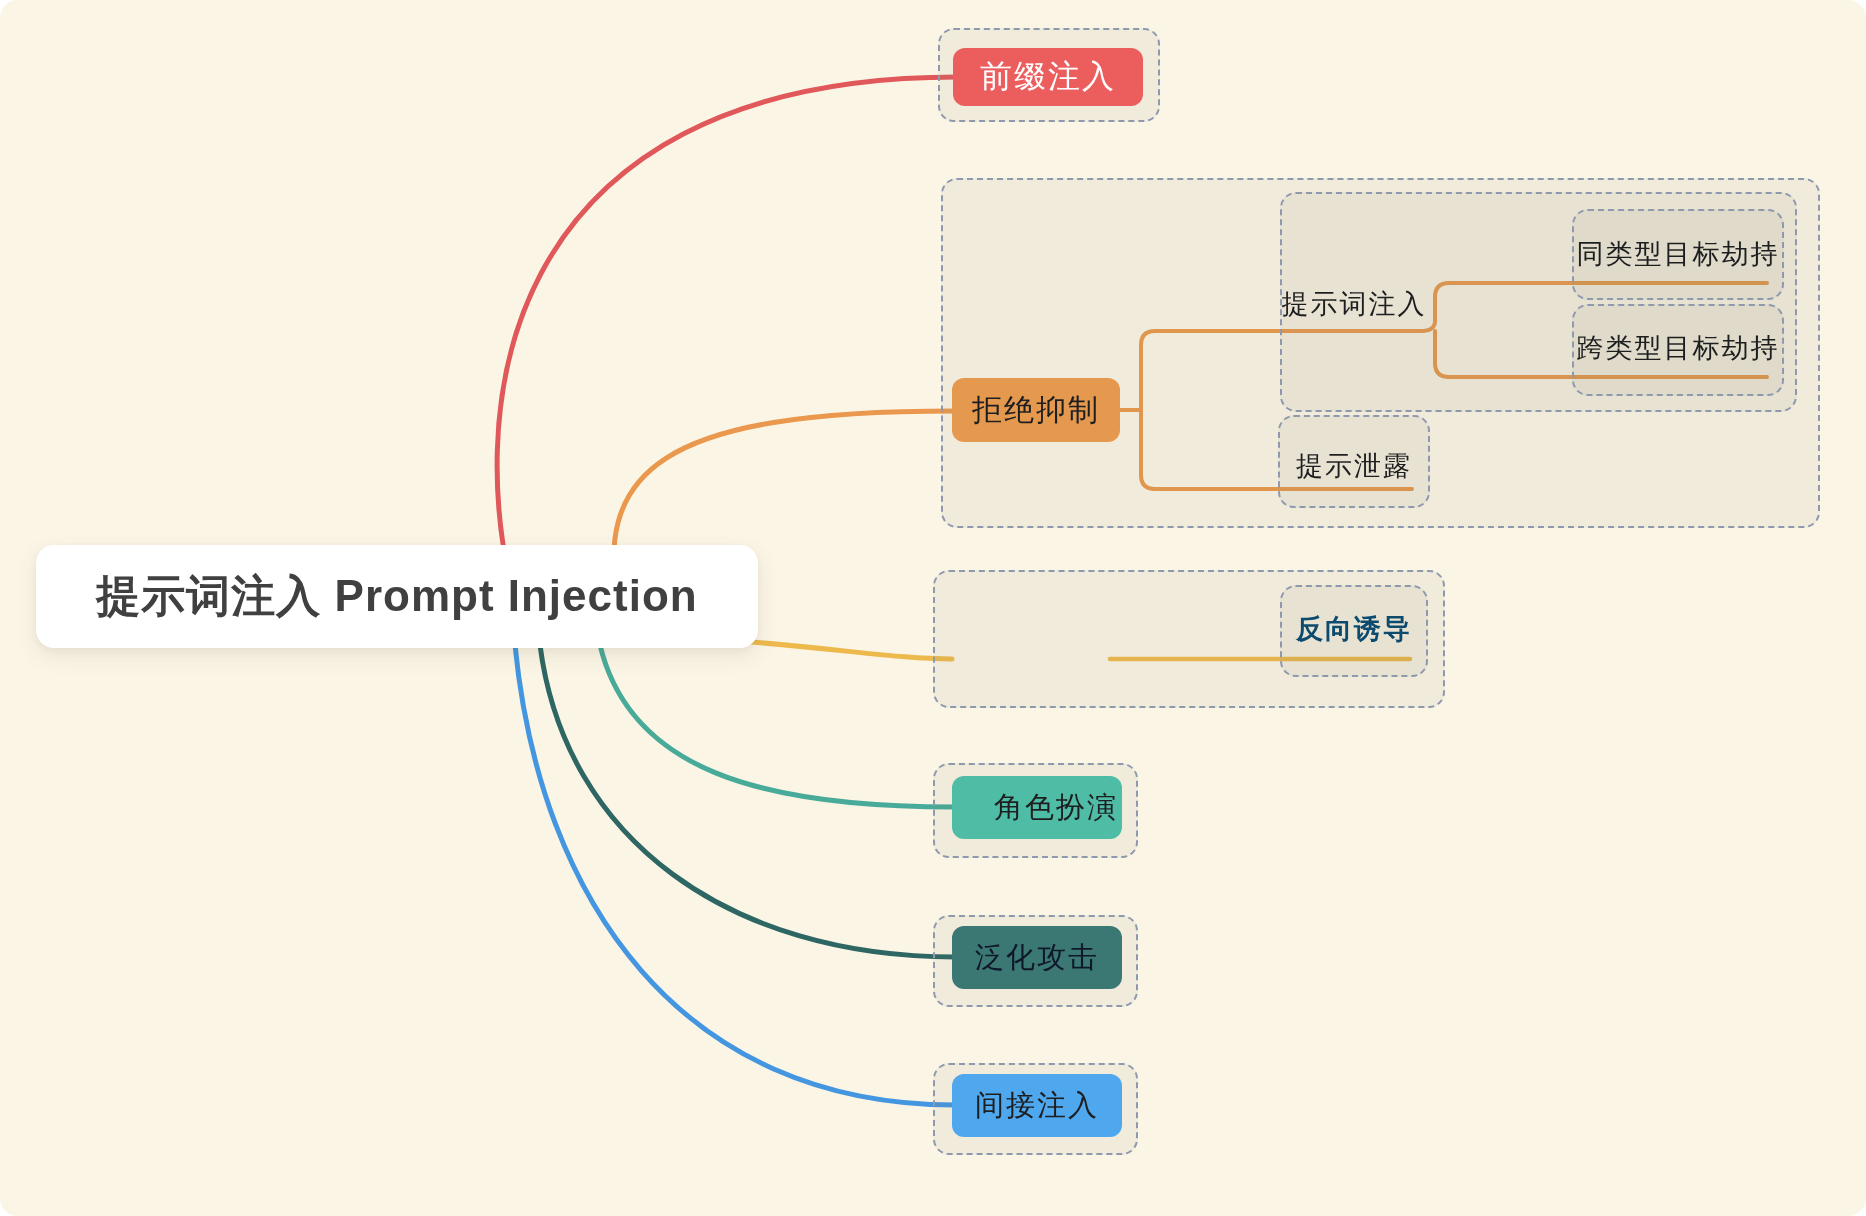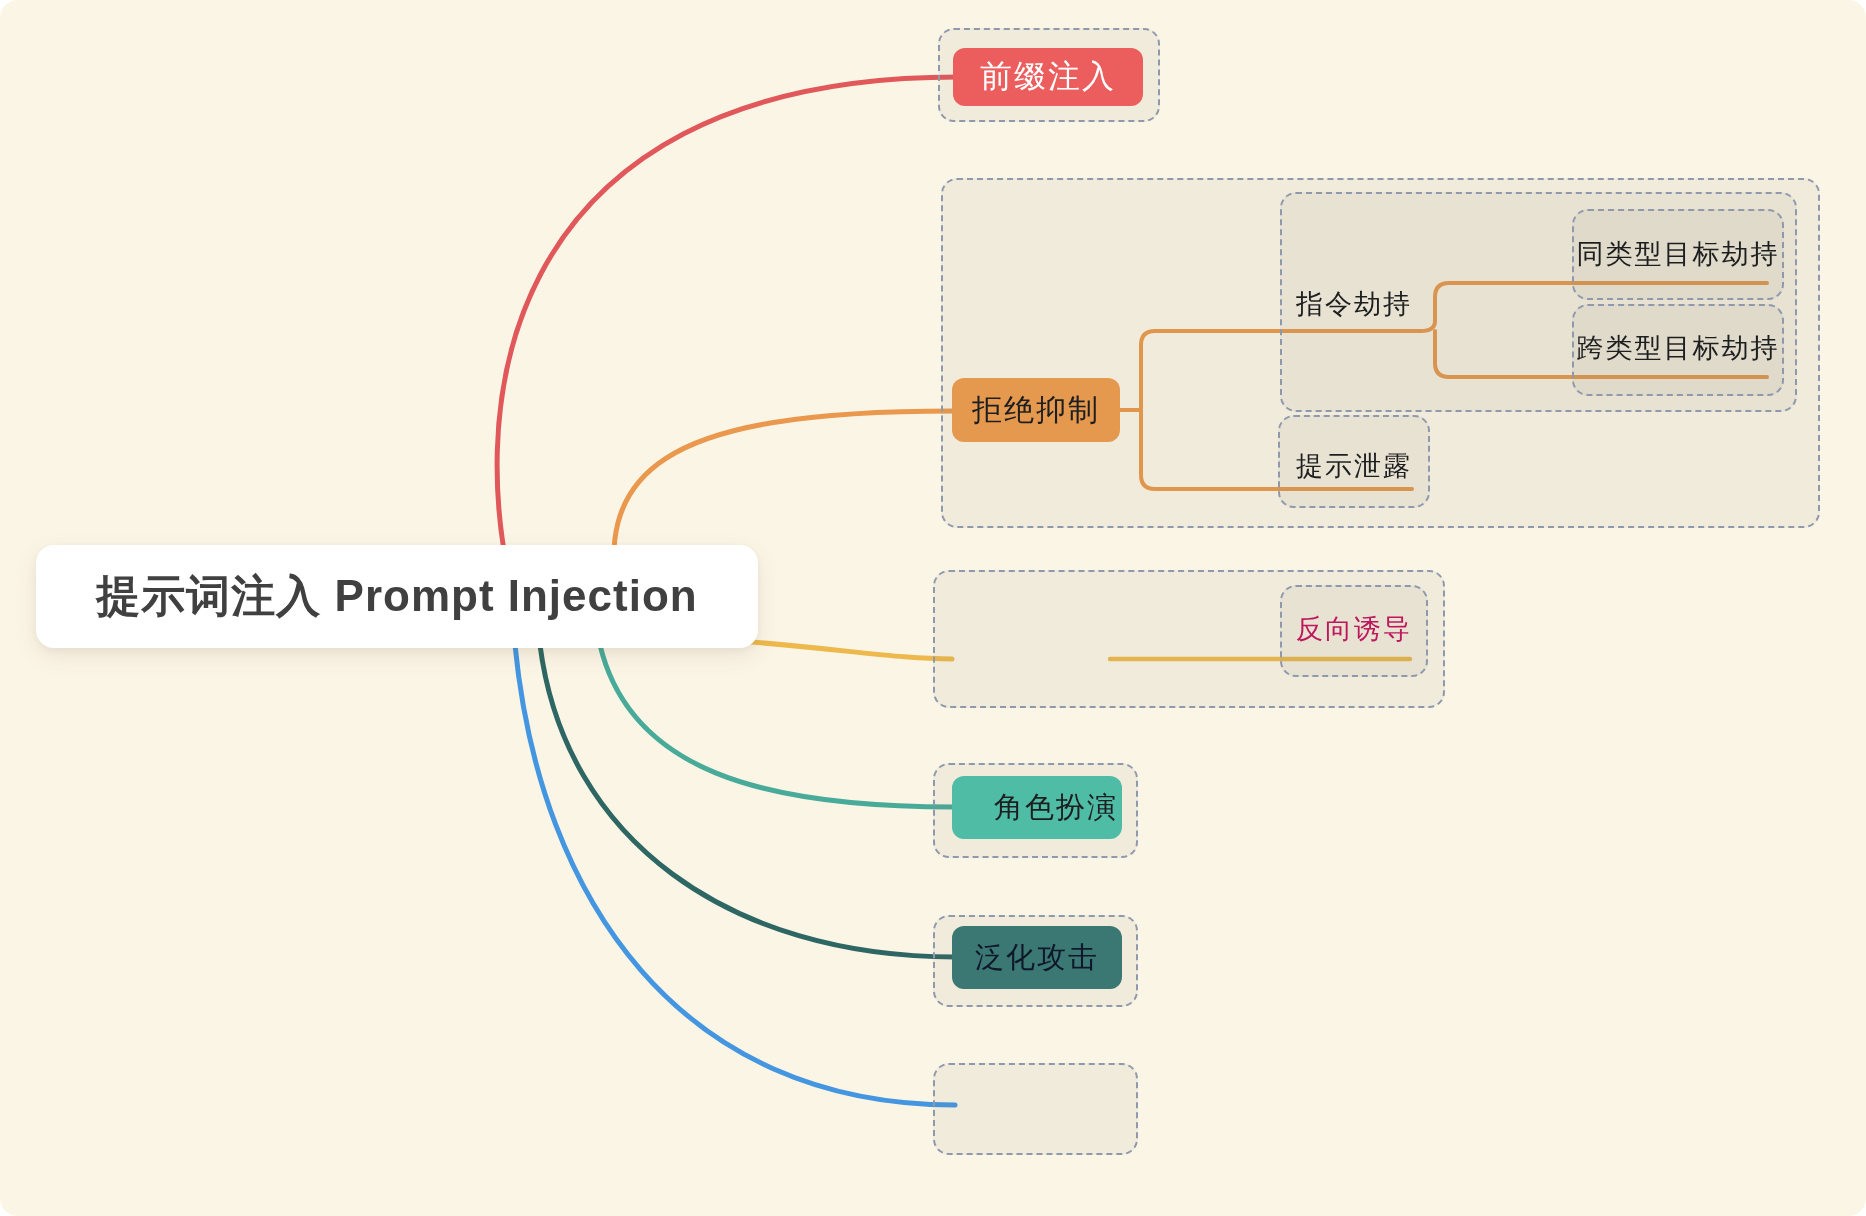--- a/index.html
+++ b/index.html
@@ -106,30 +106,33 @@
   </div>
   <div class="node b2" style="background: rgb(229, 153, 79); color: rgb(29, 30, 32);">
     <span>拒绝抑制</span>
   </div>
   <div class="node b4" style="background: rgb(79, 188, 165); color: rgb(29, 30, 32);">
     <span>角色扮演</span>
   </div>
   <div class="node b5" style="background: rgb(60, 120, 115); color: #0f172a;">
     <span>泛化攻击</span>
   </div>
+  <div class="node b6" style="background: rgb(79, 167, 238); color: rgb(29, 30, 32);">
+    <span>间接注入</span>
+  </div>
 
   <div class="tnode t-cmd" style="color: rgb(29, 30, 32);">
-    <span>指令劫持</span>
+    <span>提示词注入</span>
   </div>
   <div class="tnode t-same" style="color: rgb(29, 30, 32);">
     <span>同类型目标劫持</span>
   </div>
   <div class="tnode t-cross" style="color: rgb(29, 30, 32);">
     <span>跨类型目标劫持</span>
   </div>
   <div class="tnode t-leak" style="color: rgb(29, 30, 32);">
     <span>提示泄露</span>
   </div>
-  <div class="tnode t-inverse" style="color: #be185d;">
+  <div class="tnode t-inverse" style="color: #0c4a6e; font-weight: bold;">
     <span>反向诱导</span>
   </div>
 
 </div>
 
 </body></html>

